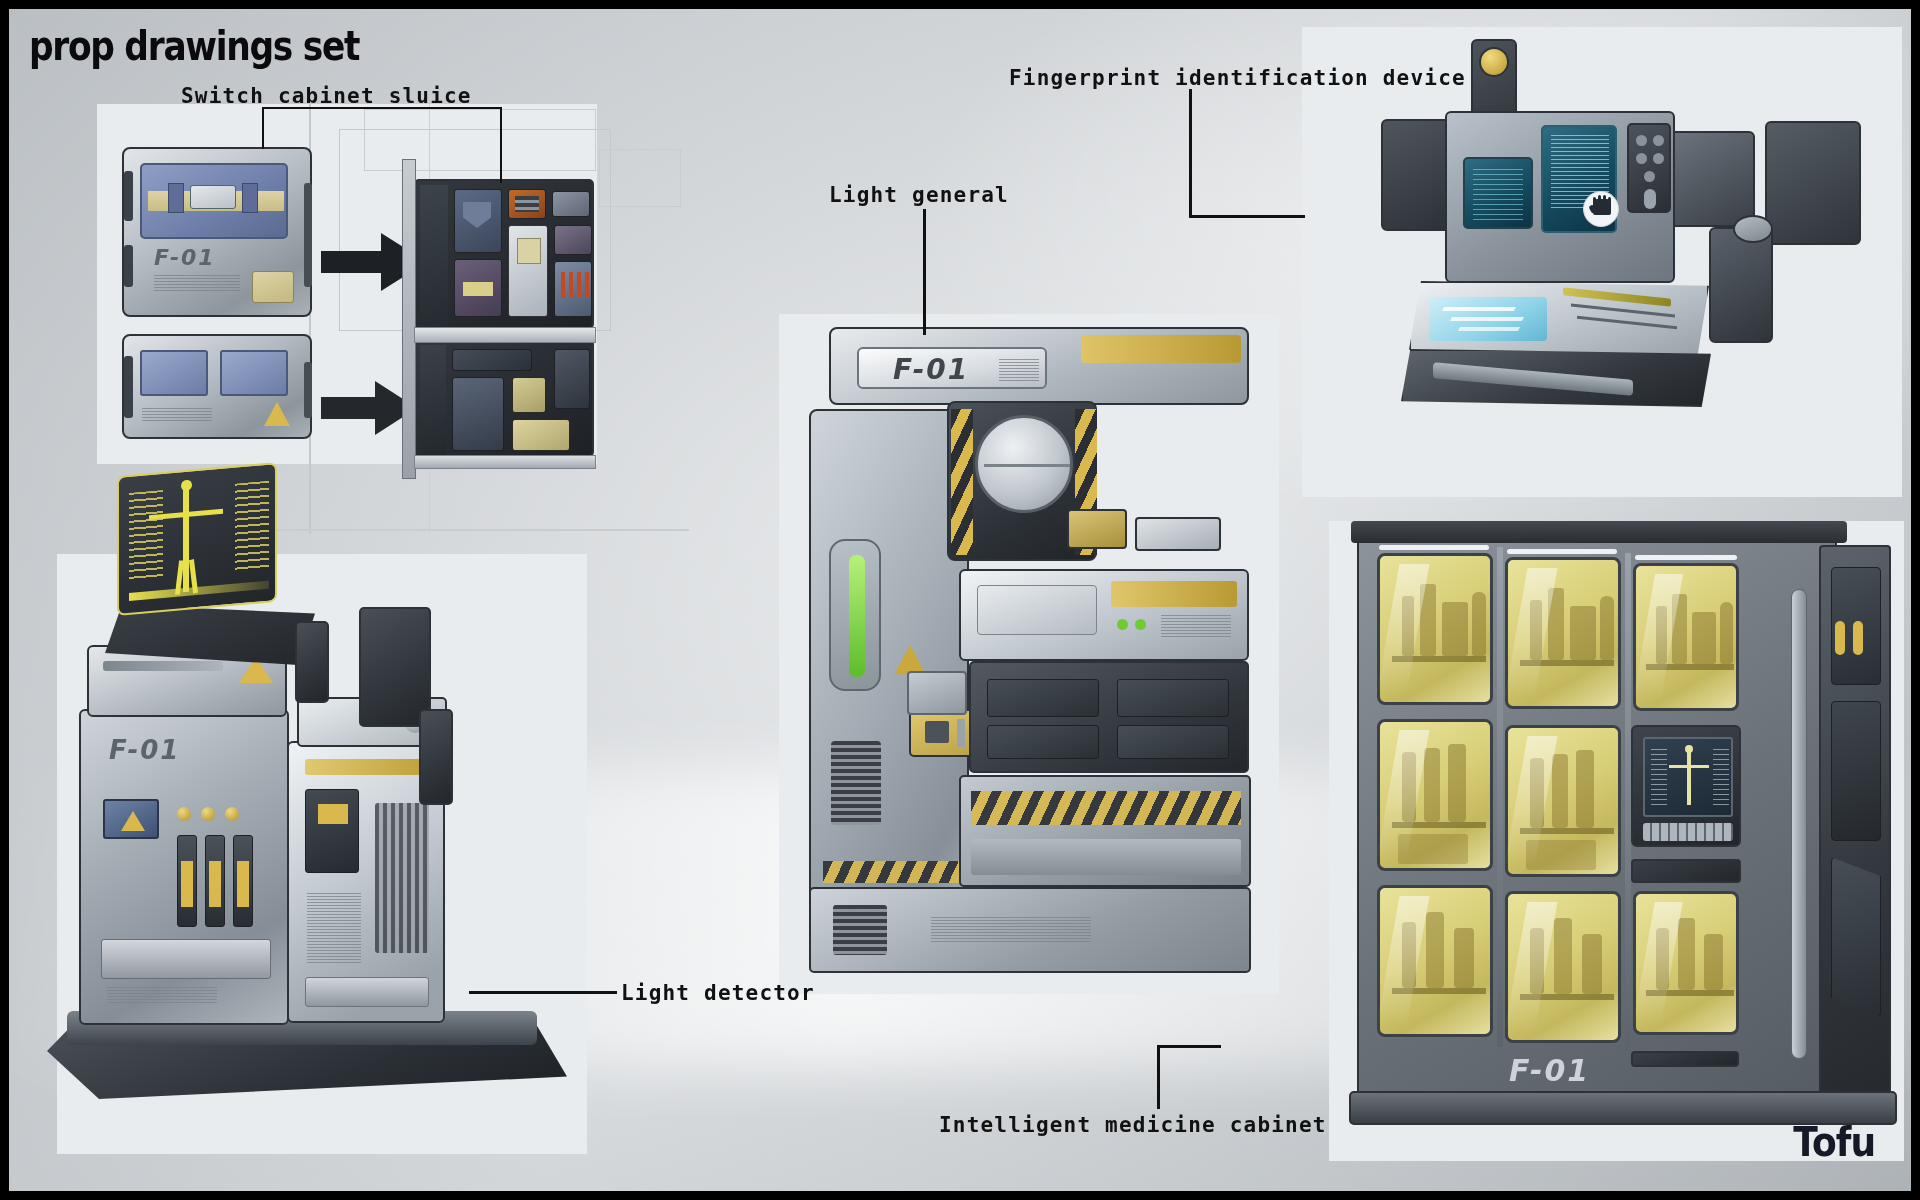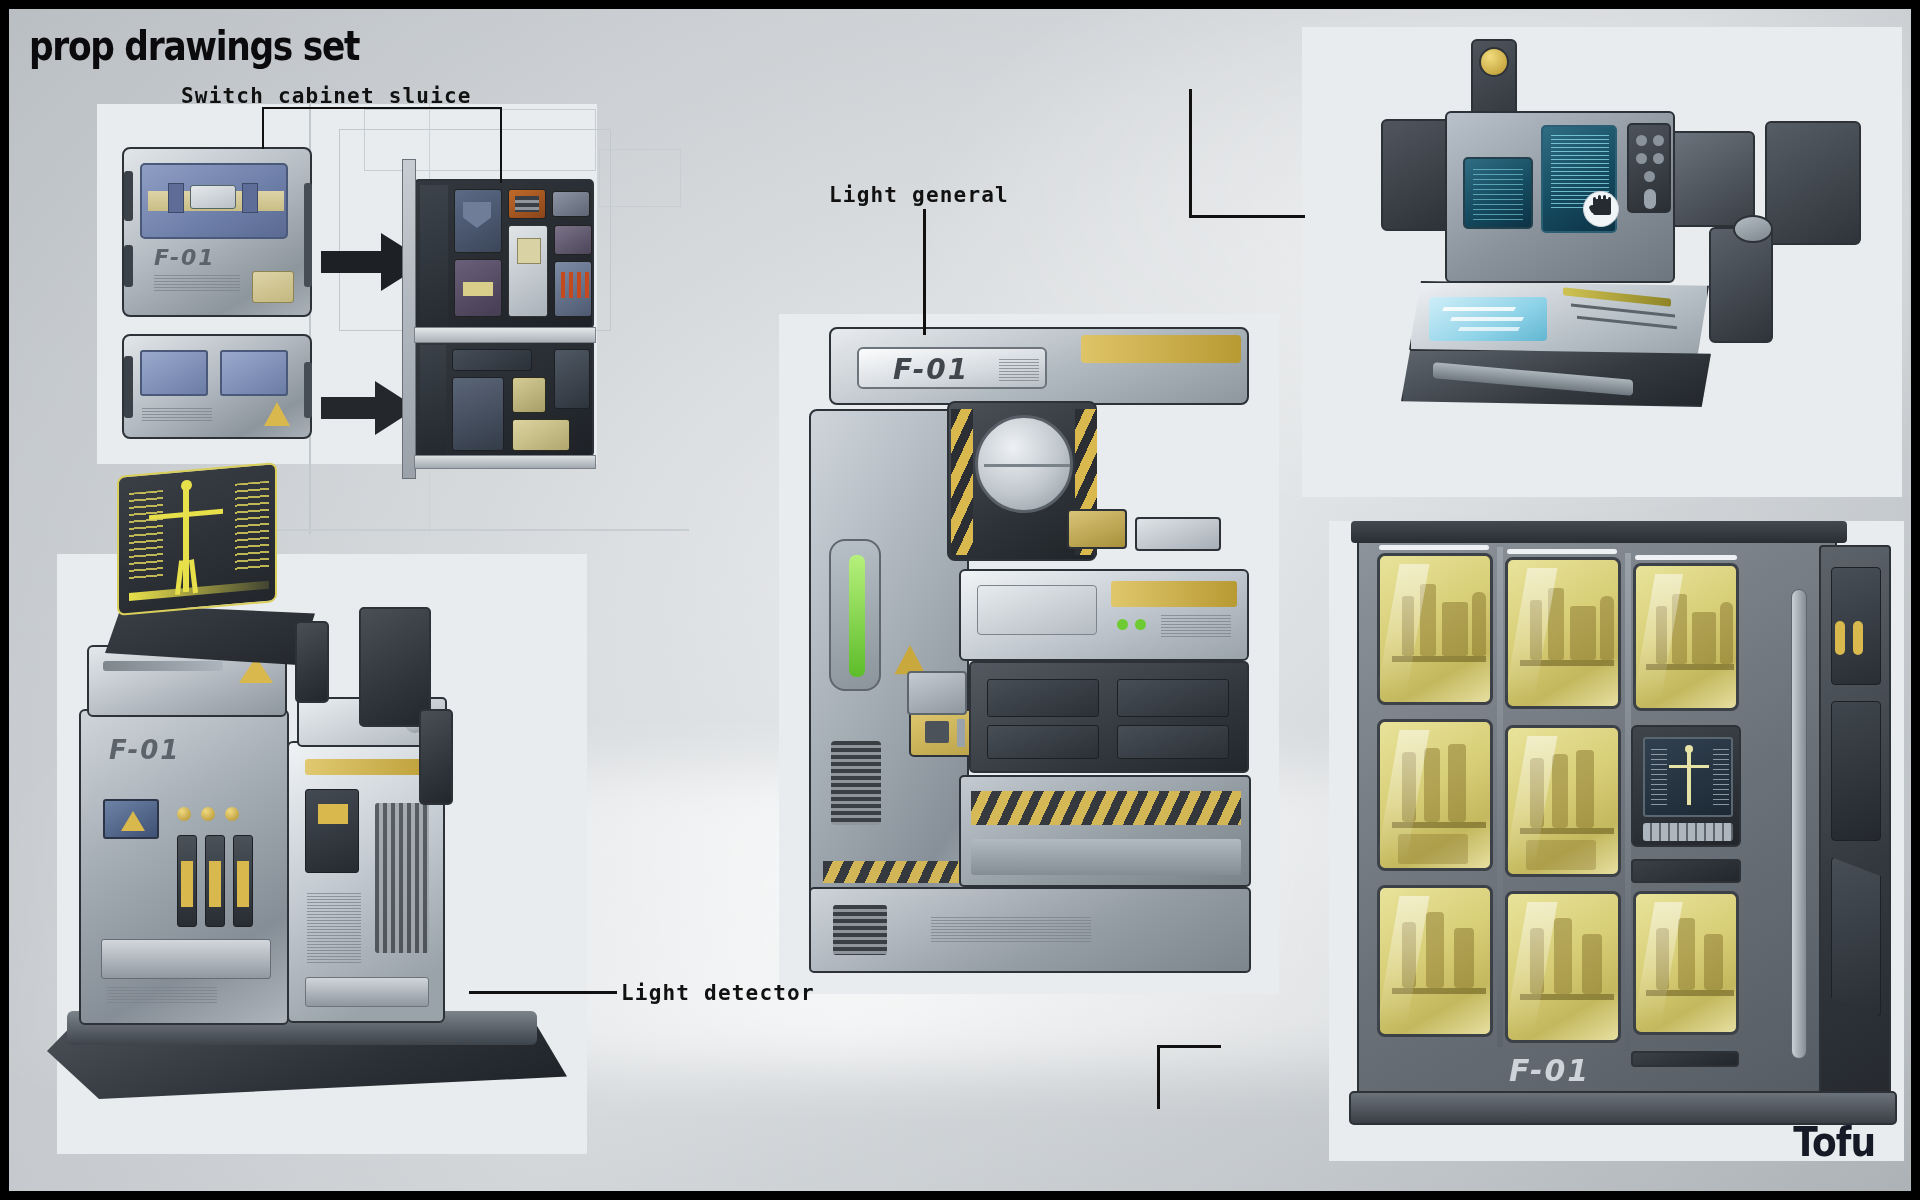--- a/index.html
+++ b/index.html
@@ -525,17 +525,19 @@
         background:linear-gradient(180deg,#6b727a,#3a3f45);border-radius:5px;"></div>
 
       <div class="leader" style="left:1148px;top:1036px;width:3px;height:64px;"></div>
       <div class="leader" style="left:1148px;top:1036px;width:64px;height:3px;"></div>
     </div>
 
     <div id="title">prop drawings set</div>
 
     <div class="label" id="lab-switch">Switch cabinet sluice</div>
     <div class="label" id="lab-light">Light general</div>
+    <div class="label" id="lab-finger">Fingerprint identification device</div>
     <div class="label" id="lab-data">Light detector</div>
+    <div class="label" id="lab-cab">Intelligent medicine cabinet</div>
 
     <div id="sig">Tofu</div>
   </div>
 </div>
 
 </body></html>

